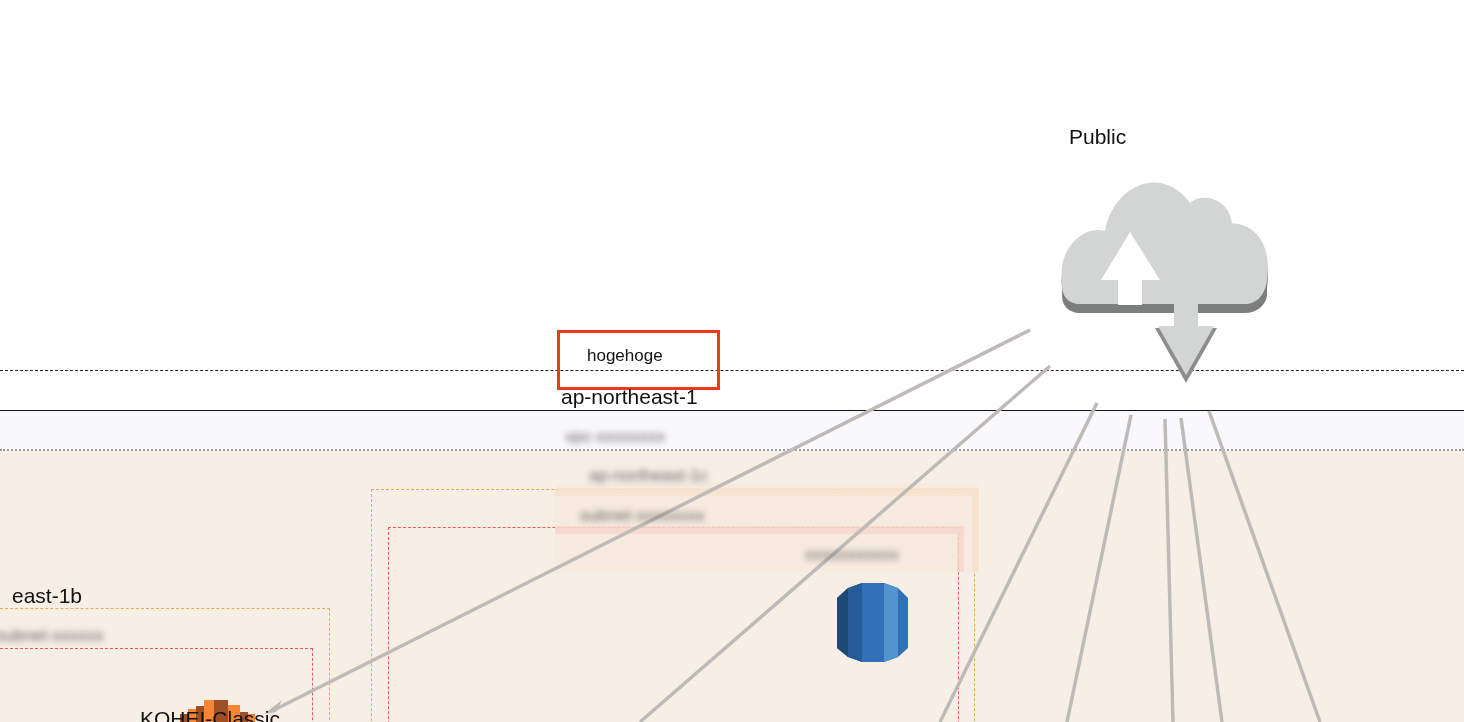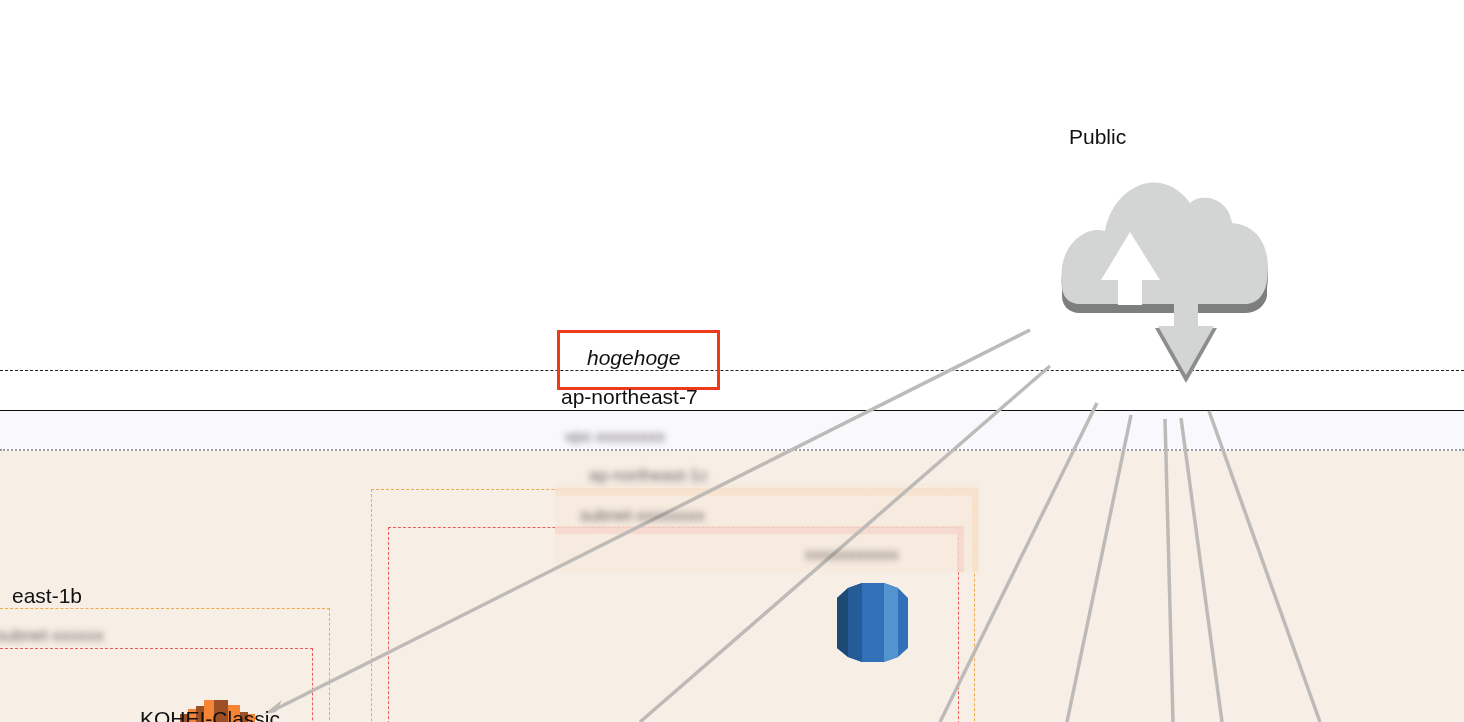--- a/index.html
+++ b/index.html
@@ -11,21 +11,21 @@
     }
     .abs { position: absolute; }
     .label { font-size: 21px; white-space: nowrap; }
     .public-label { left: 1069px; top: 101px; margin-top: 24px; }
     .boundary-dashed { left: 0; top: 370px; width: 1464px; height: 0; border-top: 1.5px dashed #222; }
     .region-line { left: 0; top: 410px; width: 1464px; height: 0; border-top: 1.5px solid #111; }
     .vpc-band { left: 0; top: 411px; width: 1464px; height: 38px; background: #f8f8fd; }
     .vpc-sep { left: 0; top: 449px; width: 1464px; height: 0; border-top: 2px dotted #9a9aa2; }
     .subnet-area { left: 0; top: 451px; width: 1464px; height: 271px; background: #f7efe6; }
     .selection-box { left: 557px; top: 330px; width: 157px; height: 54px; border: 3px solid #ee3a1b; box-sizing: content-box; }
-    .hoge-label { left: 587px; top: 346px; font-size: 21px; font-style: italic; }
+    .hoge-label { left: 587px; top: 346px; font-size: 17px; }
     .region-label { left: 561px; top: 385px; font-size: 21px; }
     .blur { filter: blur(3px); color: #6b6360; font-size: 17px; }
     .blur-vpc { left: 565px; top: 427px; }
     .blur-az { left: 589px; top: 466px; }
     .blur-subnet { left: 580px; top: 506px; }
     .blur-db { left: 805px; top: 545px; }
     .blur-left-subnet { left: -4px; top: 626px; }
     .az-left-label { left: 12px; top: 584px; font-size: 21px; }
     .ec2-label { left: 140px; top: 662px; font-size: 21px; margin-top: 45px; }
     .az-box-left { left: -10px; top: 608px; width: 338px; height: 130px; border: 1.5px dashed #f0a94a; }
@@ -94,21 +94,21 @@
     <polygon points="837,598 848,588 862,583 884,583 898,588 908,598 908,648 898,657 884,662 862,662 848,657 837,648" fill="#3270b8"></polygon>
     <polygon points="837,598 848,588 848,657 837,648" fill="#1d4a73"></polygon>
     <polygon points="848,588 862,583 862,662 848,657" fill="#255b96"></polygon>
     <polygon points="884,583 898,588 898,657 884,662" fill="#5294cf"></polygon>
   </g>
 </svg>
 
 <div class="abs selection-box"></div>
 <div class="abs hoge-label">hogehoge</div>
 
-<div class="abs region-label">ap-northeast-7</div>
+<div class="abs region-label">ap-northeast-1</div>
 
 <div class="abs blur blur-vpc">vpc-xxxxxxxx</div>
 <div class="abs blur blur-az">ap-northeast-1c</div>
 <div class="abs blur blur-subnet">subnet-xxxxxxxx</div>
 <div class="abs blur blur-db">xxxxxxxxxxx</div>
 <div class="abs blur blur-left-subnet">subnet-xxxxxx</div>
 
 <div class="abs az-left-label">east-1b</div>
 <div class="abs ec2-label">KOHEI-Classic</div>
 

